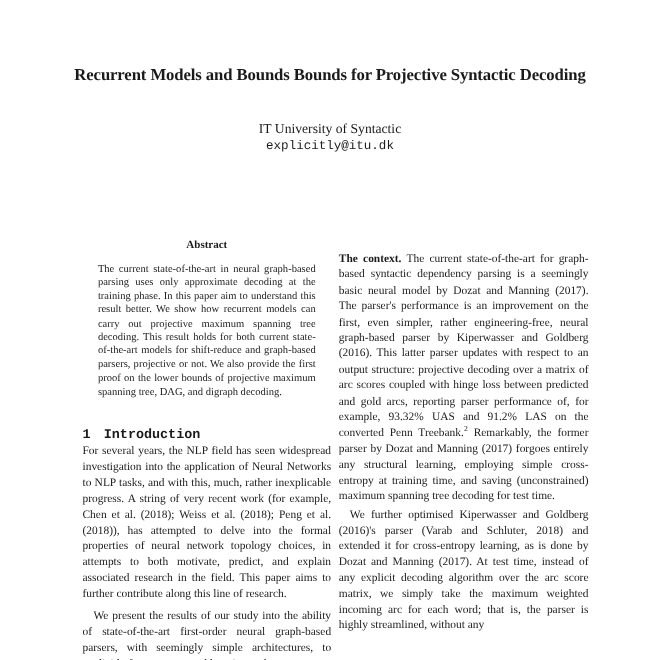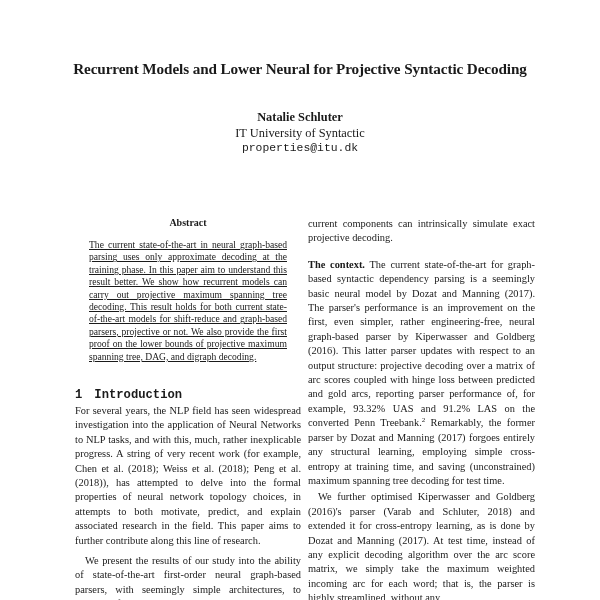--- a/index.html
+++ b/index.html
@@ -5,55 +5,53 @@
     html, body { margin: 0; padding: 0; background: #ffffff; }
     body { width: 600px; height: 600px; overflow: hidden; position: relative; color: #1a1a1a; font-family: "Liberation Serif", serif; }
     .title { position: absolute; top: 60px; left: 0; width: 600px; text-align: center; font-weight: bold; font-size: 15.2px; letter-spacing: -0.1px; }
     .author-block { position: absolute; top: 110px; left: 0; width: 600px; text-align: center; font-size: 12.4px; line-height: 15.5px; }
     .author-name { font-weight: bold; }
     .email { font-family: "Liberation Mono", monospace; font-size: 11.4px; }
     .col { position: absolute; font-size: 10.4px; line-height: 14.4px; text-align: justify; }
     .col-left { left: 75px; width: 226px; }
     .col-right { left: 308px; width: 227px; top: 217px; }
     .abstract-head { position: absolute; top: 217px; left: 75px; width: 226px; text-align: center; font-weight: bold; font-size: 10px; }
-    .abstract-body { position: absolute; top: 239px; left: 89px; width: 198px; font-size: 9.6px; line-height: 12.4px; text-align: justify; text-decoration: underline; }
+    .abstract-body { position: absolute; top: 239px; left: 89px; width: 198px; font-size: 9.6px; line-height: 12.4px; text-align: justify; }
     .section-head { position: absolute; top: 388px; left: 75px; font-weight: bold; font-size: 12.2px; font-family: Liberation Mono, monospace; }
     .section-head .num { margin-right: 12px; }
     .intro { top: 404px; }
     .para { margin: 0; text-align: justify; }
     .indent { text-indent: 10px; }
     .gap { margin-top: 12px; }
     .run-head { font-weight: bold; }
     sup { font-size: 7px; line-height: 0; }
   </style>
 </head>
 <body>
 
 <div>
-  <div class="title">Recurrent Models and Lower Neural for Projective Syntactic Decoding</div>
+  <div class="title">Recurrent Models and Bounds Bounds for Projective Syntactic Decoding</div>
 
   <div class="author-block">
-    <div class="author-name">Natalie Schluter</div>
     <div>IT University of Syntactic</div>
-    <div class="email">properties@itu.dk</div>
+    <div class="email">explicitly@itu.dk</div>
   </div>
 
   <div class="abstract-head">Abstract</div>
   <div class="abstract-body">The current state-of-the-art in neural graph-based parsing uses only approximate decoding at the training phase. In this paper aim to understand this result better. We show how recurrent models can carry out projective maximum spanning tree decoding. This result holds for both current state-of-the-art models for shift-reduce and graph-based parsers, projective or not. We also provide the first proof on the lower bounds of projective maximum spanning tree, DAG, and digraph decoding.</div>
 
   <div class="section-head">
     <span class="num">1</span><span>Introduction</span>
   </div>
 
   <div class="col col-left intro">
     <p class="para">For several years, the NLP field has seen widespread investigation into the application of Neural Networks to NLP tasks, and with this, much, rather inexplicable progress. A string of very recent work (for example, Chen et al. (2018); Weiss et al. (2018); Peng et al. (2018)), has attempted to delve into the formal properties of neural network topology choices, in attempts to both motivate, predict, and explain associated research in the field. This paper aims to further contribute along this line of research.</p>
     <p class="para indent" style="margin-top:6px">We present the results of our study into the ability of state-of-the-art first-order neural graph-based parsers, with seemingly simple architectures, to explicitly forego structured learning and</p>
   </div>
 
   <div class="col col-right">
-    <p class="para">current components can intrinsically simulate exact projective decoding.</p>
     <p class="para gap">
       <span class="run-head">The context.</span>
       <span>The current state-of-the-art for graph-based syntactic dependency parsing is a seemingly basic neural model by Dozat and Manning (2017). The parser's performance is an improvement on the first, even simpler, rather engineering-free, neural graph-based parser by Kiperwasser and Goldberg (2016). This latter parser updates with respect to an output structure: projective decoding over a matrix of arc scores coupled with hinge loss between predicted and gold arcs, reporting parser performance of, for example, 93.32% UAS and 91.2% LAS on the converted Penn Treebank.</span><sup>2</sup><span> Remarkably, the former parser by Dozat and Manning (2017) forgoes entirely any structural learning, employing simple cross-entropy at training time, and saving (unconstrained) maximum spanning tree decoding for test time.</span>
     </p>
     <p class="para indent" style="margin-top:2px">We further optimised Kiperwasser and Goldberg (2016)'s parser (Varab and Schluter, 2018) and extended it for cross-entropy learning, as is done by Dozat and Manning (2017). At test time, instead of any explicit decoding algorithm over the arc score matrix, we simply take the maximum weighted incoming arc for each word; that is, the parser is highly streamlined, without any</p>
   </div>
 </div>
 
 </body></html>

